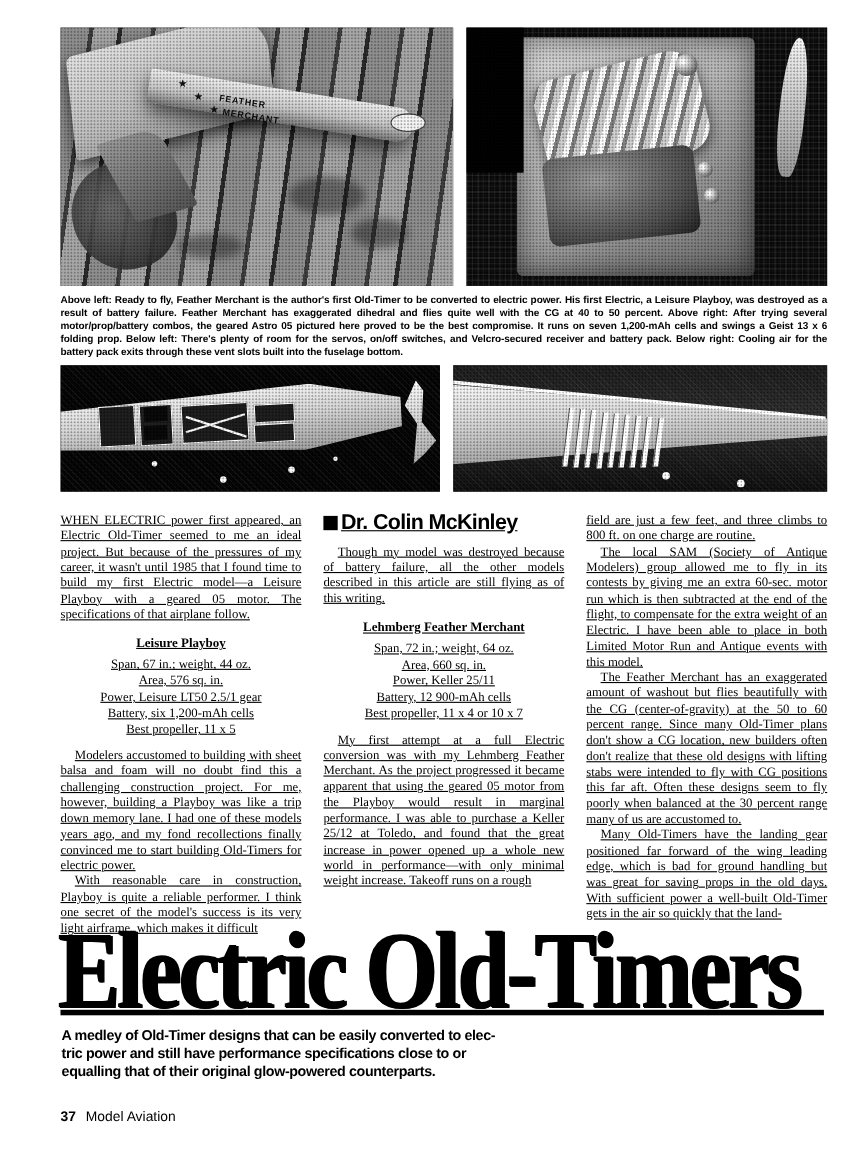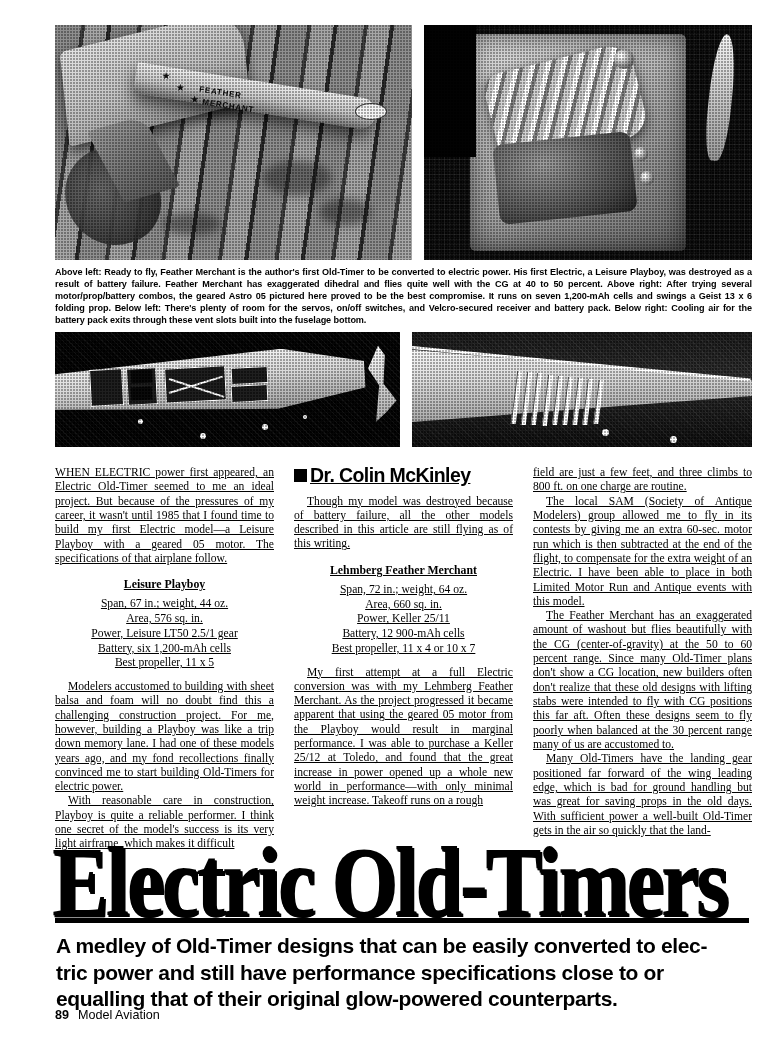--- a/index.html
+++ b/index.html
@@ -390,21 +390,21 @@
   }
 
   
   .subhead {
     position: absolute;
     left: 56px;
     top: 933px;
     width: 694px;
     font-family: "Liberation Sans", sans-serif;
     font-weight: bold;
-    font-size: 21px;
+    font-size: 13px;
     line-height: 1.27;
     letter-spacing: -0.35px;
     text-align: justify;
     color: #000;
   }
   .subhead .lastline { text-align: left; }
 
   
   .footer {
     position: absolute;
@@ -546,17 +546,17 @@
   <div class="headline">Electric Old-Timers</div>
   <div class="headline-rule"></div>
 
   <div class="subhead">
     <div>A medley of Old-Timer designs that can be easily converted to elec-</div>
     <div>tric power and still have performance specifications close to or</div>
     <div class="lastline">equalling that of their original glow-powered counterparts.</div>
   </div>
 
   <div class="footer">
-    <span class="pagenum">89</span>
+    <span class="pagenum">37</span>
     <span class="mag">Model Aviation</span>
   </div>
 
 </div>
 
 </body></html>

